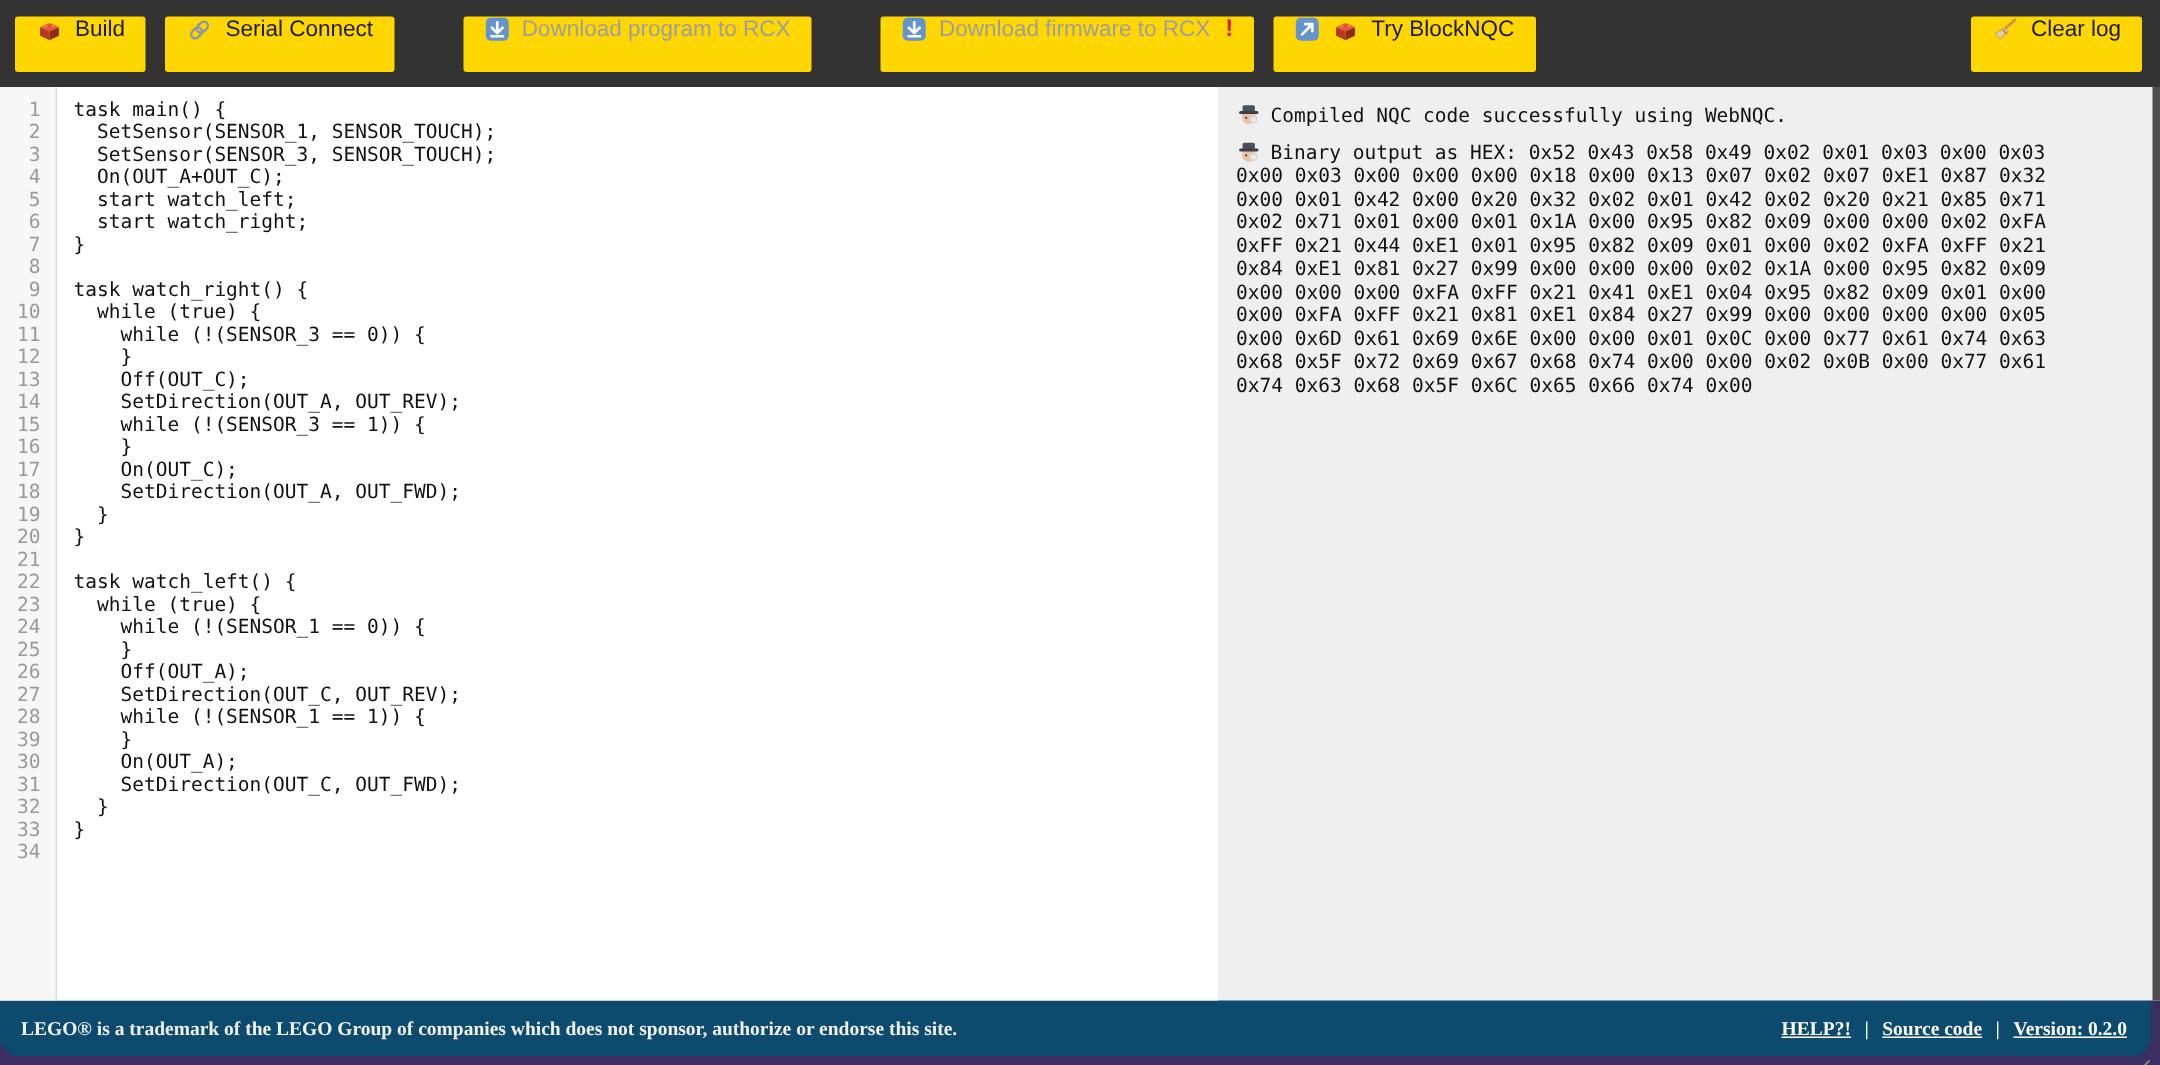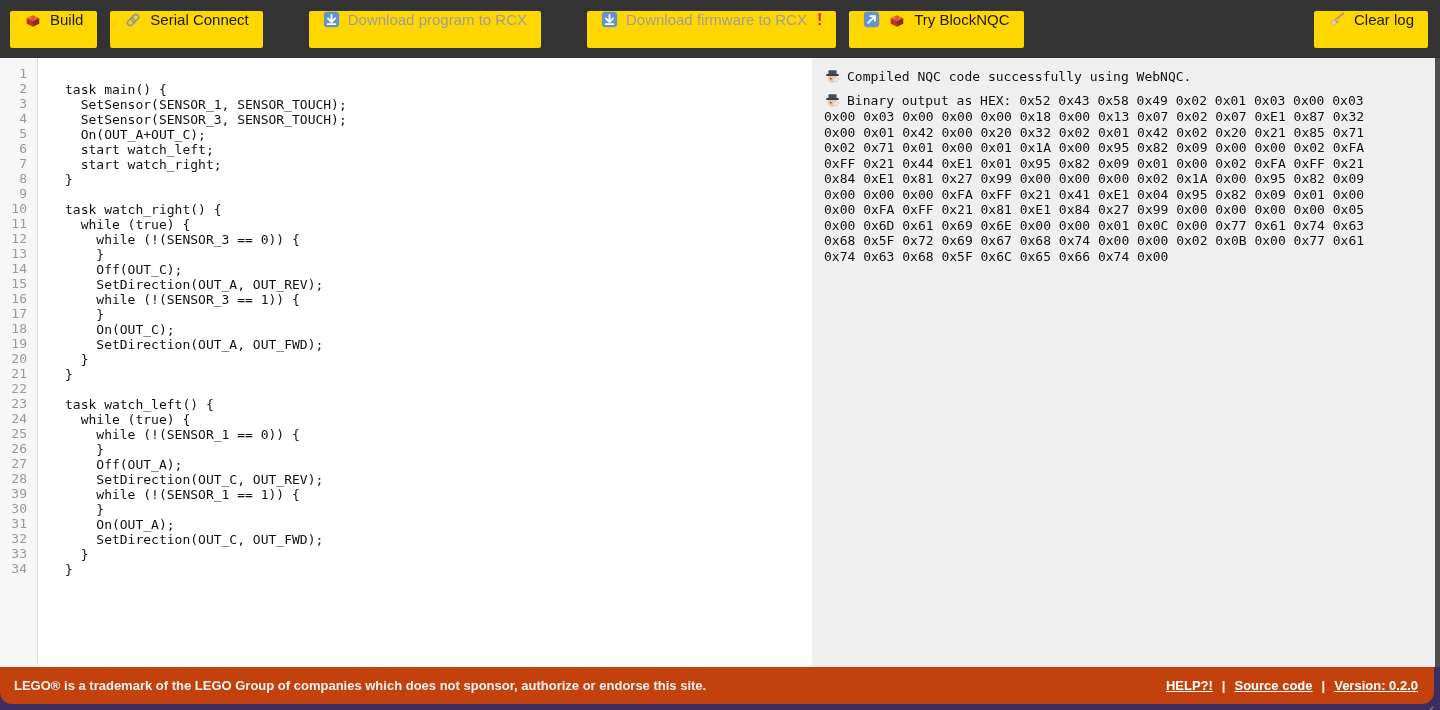--- a/index.html
+++ b/index.html
@@ -32,41 +32,41 @@
     width:812px; height:609px; background:#ffffff;
     display:flex; overflow:hidden;
     font-family:"DejaVu Sans Mono","Liberation Mono",monospace;
     font-size:13px; line-height:15px; color:#111;
   }
   .gutter {
     width:38px; background:#f7f7f7; border-right:1px solid #dddddd;
     padding:8px 10px 0 0; text-align:right; color:#999999; flex:none;
   }
   .code {
-    margin:16px; padding:8px 0 0 11px; flex:1; white-space:pre; overflow:hidden;
+    margin:0; padding:8px 0 0 11px; flex:1; white-space:pre; overflow:hidden;
   }
   .ln, .cl { height:15px; }
   .log {
     position:absolute; left:812px; top:0; width:578px; height:602px;
     padding:10px 8px 0 12px;
     font-family:"DejaVu Sans Mono","Liberation Mono",monospace;
     font-size:13px; line-height:15.5px; color:#111;
     overflow:hidden;
   }
   .log-entry { margin-bottom:7px; }
   .log-entry .li-icon { display:inline-block; width:17px; height:17px; vertical-align:-4px; margin-right:6px; }
   .grip { position:absolute; left:1420px; top:646px; width:14px; height:14px; }
   .vstrip { position:absolute; right:0; top:0; width:5px; height:609px; background:#4f4f4f; }
   
   .footer {
-    height:37px; margin-right:6px; background:#c2410c;
+    height:37px; margin-right:6px; background:#0c4a6e;
     border-radius:0 0 12px 12px;
     display:flex; align-items:center;
     padding:0 16px 0 14px;
-    font-family:Liberation Sans, sans-serif;
+    font-family:Liberation Serif, serif;
     font-size:13px; font-weight:600; color:#f2f2f2;
   }
   .footer .links { margin-left:auto; display:flex; align-items:center; gap:9px;padding-left:24px; }
   .footer a { color:#ffffff; text-decoration:underline; font-weight:bold; cursor:pointer; }
   .footer .sep { color:#ffffff; text-decoration:none; }
 </style>
 </head>
 <body>
 
 <div class="toolbar">

